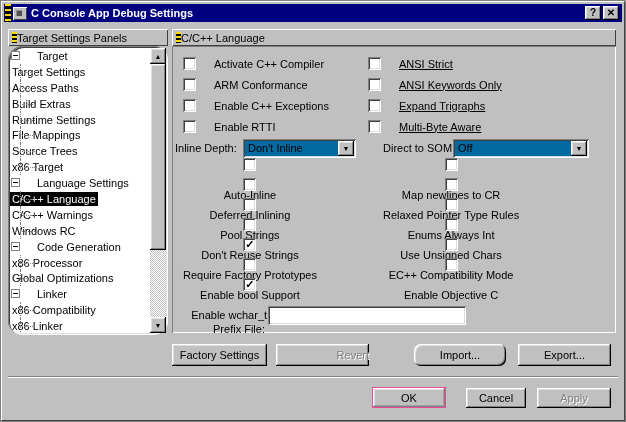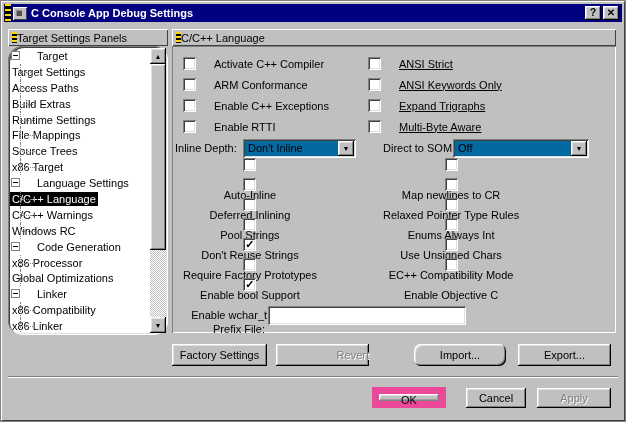--- a/index.html
+++ b/index.html
@@ -100,21 +100,21 @@
   .btn { position:absolute; background:var(--face,#c0c0c0); border:none; padding:0;
     box-shadow:inset -1px -1px 0 #000, inset 1px 1px 0 #fff, inset -2px -2px 0 #808080, inset 2px 2px 0 #dfdfdf;
     font-family:"Liberation Sans",sans-serif; font-size:11px; color:#000; }
   .btn-factory { left:172px; top:344px; width:95px; height:22px; }
   .btn-revert  { left:276px; top:344px; width:93px; height:22px;text-align:right; }
   .btn-import  { left:414px; top:344px; width:92px; height:22px;border-radius:7px; }
   .btn-export  { left:518px; top:344px; width:93px; height:22px; }
   .btn.disabled { color:#808080; text-shadow:1px 1px 0 #fff; }
   .divider { position:absolute; left:8px; top:376px; width:610px; height:2px;
     border-top:1px solid #808080; border-bottom:1px solid #ffffff; }
-  .btn-ok     { left:372px; top:387px; width:74px; height:21px; border:7px solid #ec4899;
+  .btn-ok     { left:372px; top:387px; width:74px; height:21px; border:1px solid #ec4899;
     box-shadow:inset -1px -1px 0 #808080, inset 1px 1px 0 #fff, inset -2px -2px 0 #a0a0a0, inset 2px 2px 0 #dfdfdf; }
   .btn-cancel { left:466px; top:388px; width:60px; height:20px; }
   .btn-apply  { left:537px; top:388px; width:74px; height:20px; }
 </style>
 </head>
 <body>
 
 <div class="window">
 
   <div class="titlebar">

